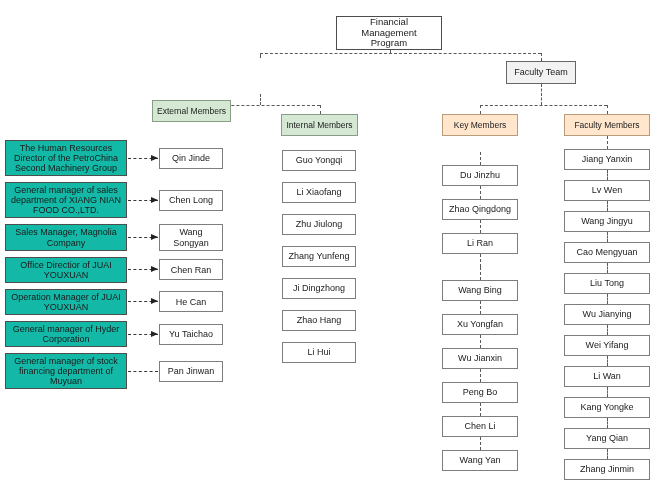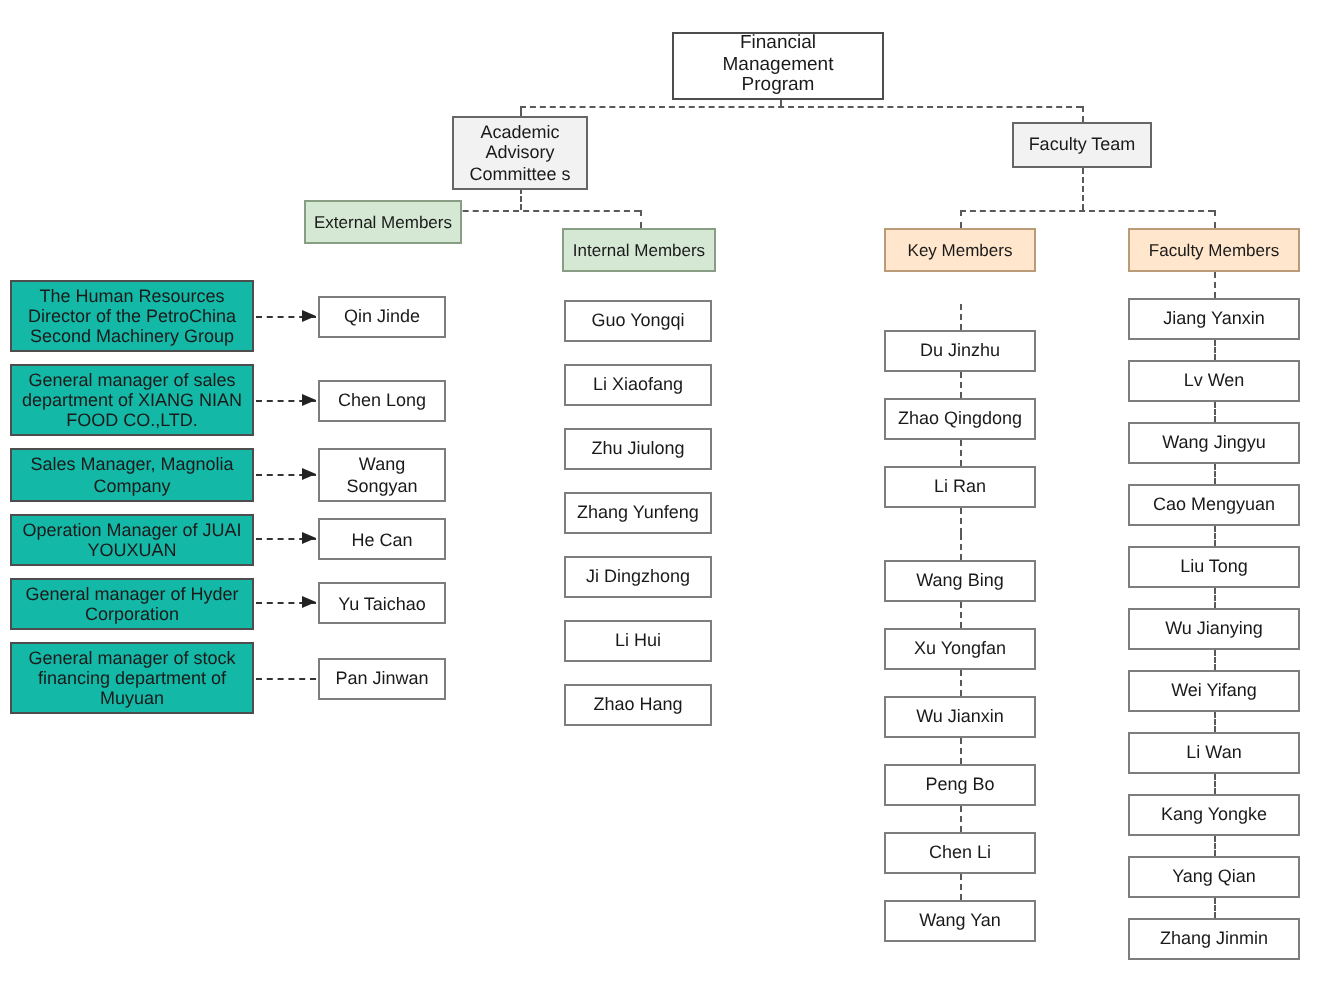--- a/index.html
+++ b/index.html
@@ -80,21 +80,20 @@
   <div class="conn v c5"></div>
   <div class="conn h c6"></div>
   <div class="conn v c7"></div>
   <div class="conn v c8"></div>
   <div class="conn v c9"></div>
   <div class="conn h c10"></div>
   <div class="conn v c11"></div>
   <div class="conn v c12"></div>
 
   <div class="box root">Financial Management Program</div>
-  <div class="box branch academic">Academic Advisory Committee s</div>
   <div class="box branch faculty-team">Faculty Team</div>
 
   <div class="header green hdr-external">External Members</div>
   <div class="header green hdr-internal">Internal Members</div>
   <div class="header peach hdr-key">Key Members</div>
   <div class="header peach hdr-faculty">Faculty Members</div>
 
   <div class="ext-rows">
       <div class="ext-row">
         <div class="role-box">The Human Resources Director of the PetroChina Second Machinery Group</div>
@@ -105,20 +104,25 @@
         <div class="role-box">General manager of sales department of XIANG NIAN FOOD CO.,LTD.</div>
         <div class="arrow"></div>
         <div class="name-box">Chen Long</div>
       </div>
       <div class="ext-row">
         <div class="role-box">Sales Manager, Magnolia Company</div>
         <div class="arrow"></div>
         <div class="name-box">Wang Songyan</div>
       </div>
       <div class="ext-row">
+        <div class="role-box">Office Directior of JUAI YOUXUAN</div>
+        <div class="arrow"></div>
+        <div class="name-box">Chen Ran</div>
+      </div>
+      <div class="ext-row">
         <div class="role-box">Operation Manager of JUAI YOUXUAN</div>
         <div class="arrow"></div>
         <div class="name-box">He Can</div>
       </div>
       <div class="ext-row">
         <div class="role-box">General manager of Hyder Corporation</div>
         <div class="arrow"></div>
         <div class="name-box">Yu Taichao</div>
       </div>
       <div class="ext-row">
@@ -126,22 +130,22 @@
         <div class="arrow no-head"></div>
         <div class="name-box">Pan Jinwan</div>
       </div>
     </div>
   <div class="col internal">
       <div class="name-box">Guo Yongqi</div>
       <div class="name-box">Li Xiaofang</div>
       <div class="name-box">Zhu Jiulong</div>
       <div class="name-box">Zhang Yunfeng</div>
       <div class="name-box">Ji Dingzhong</div>
+      <div class="name-box">Zhao Hang</div>
       <div class="name-box">Li Hui</div>
-      <div class="name-box">Zhao Hang</div>
     </div>
   <div class="col key">
       <div class="col-conn" style="height: 13px;"></div>
       <div class="name-box">Du Jinzhu</div>
       <div class="col-conn" style="height: 13px;"></div>
       <div class="name-box">Zhao Qingdong</div>
       <div class="col-conn" style="height: 13px;"></div>
       <div class="name-box">Li Ran</div>
       <div class="col-conn" style="height: 13px;"></div>
       <div class="col-conn" style="height: 13px;"></div>

